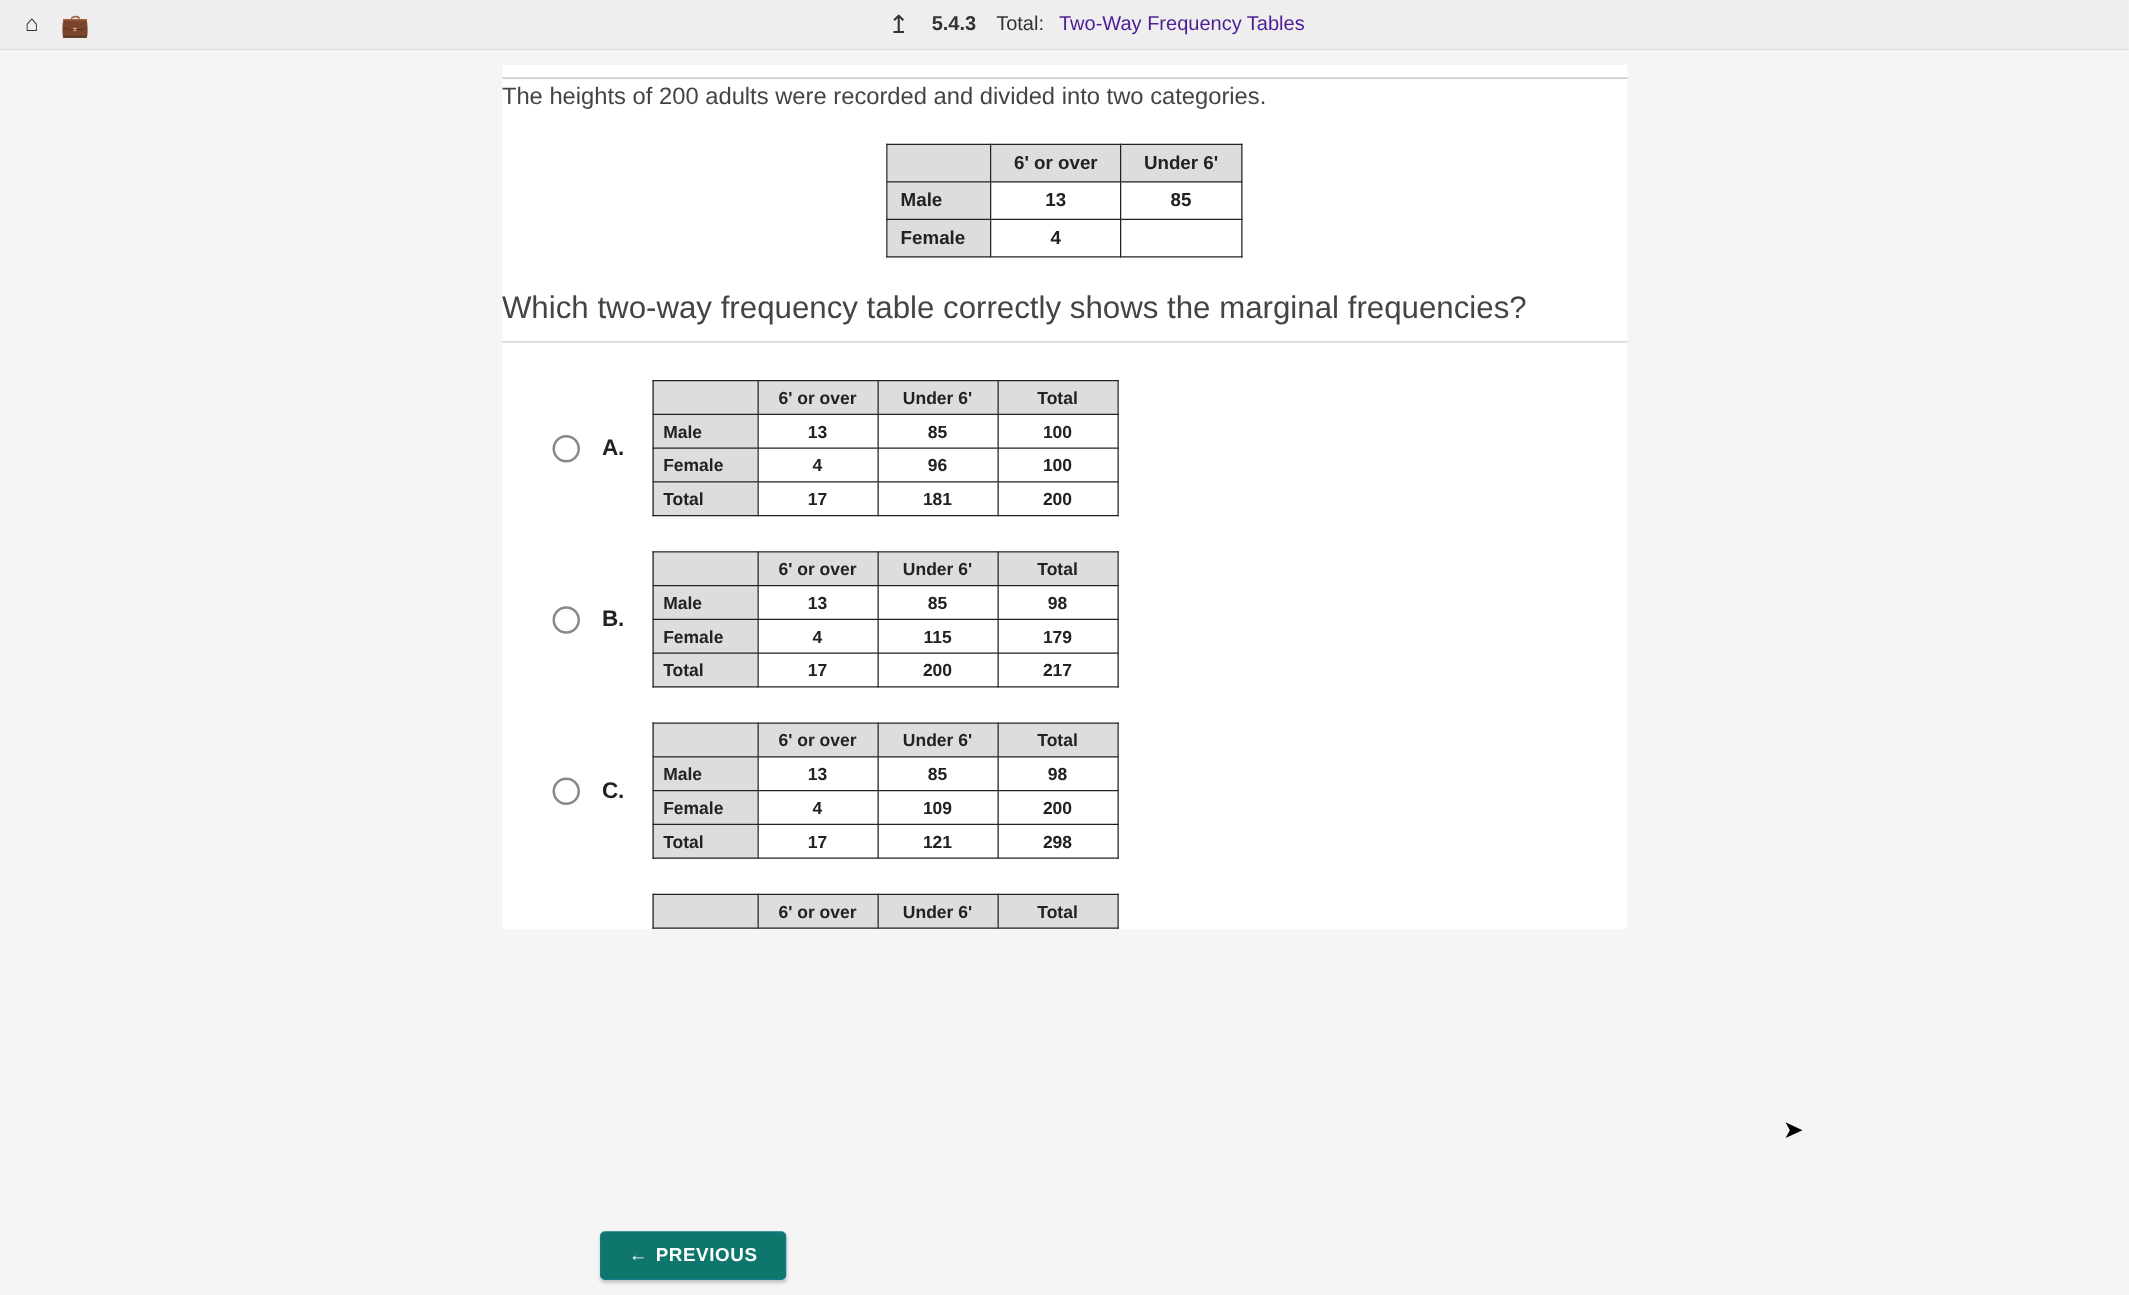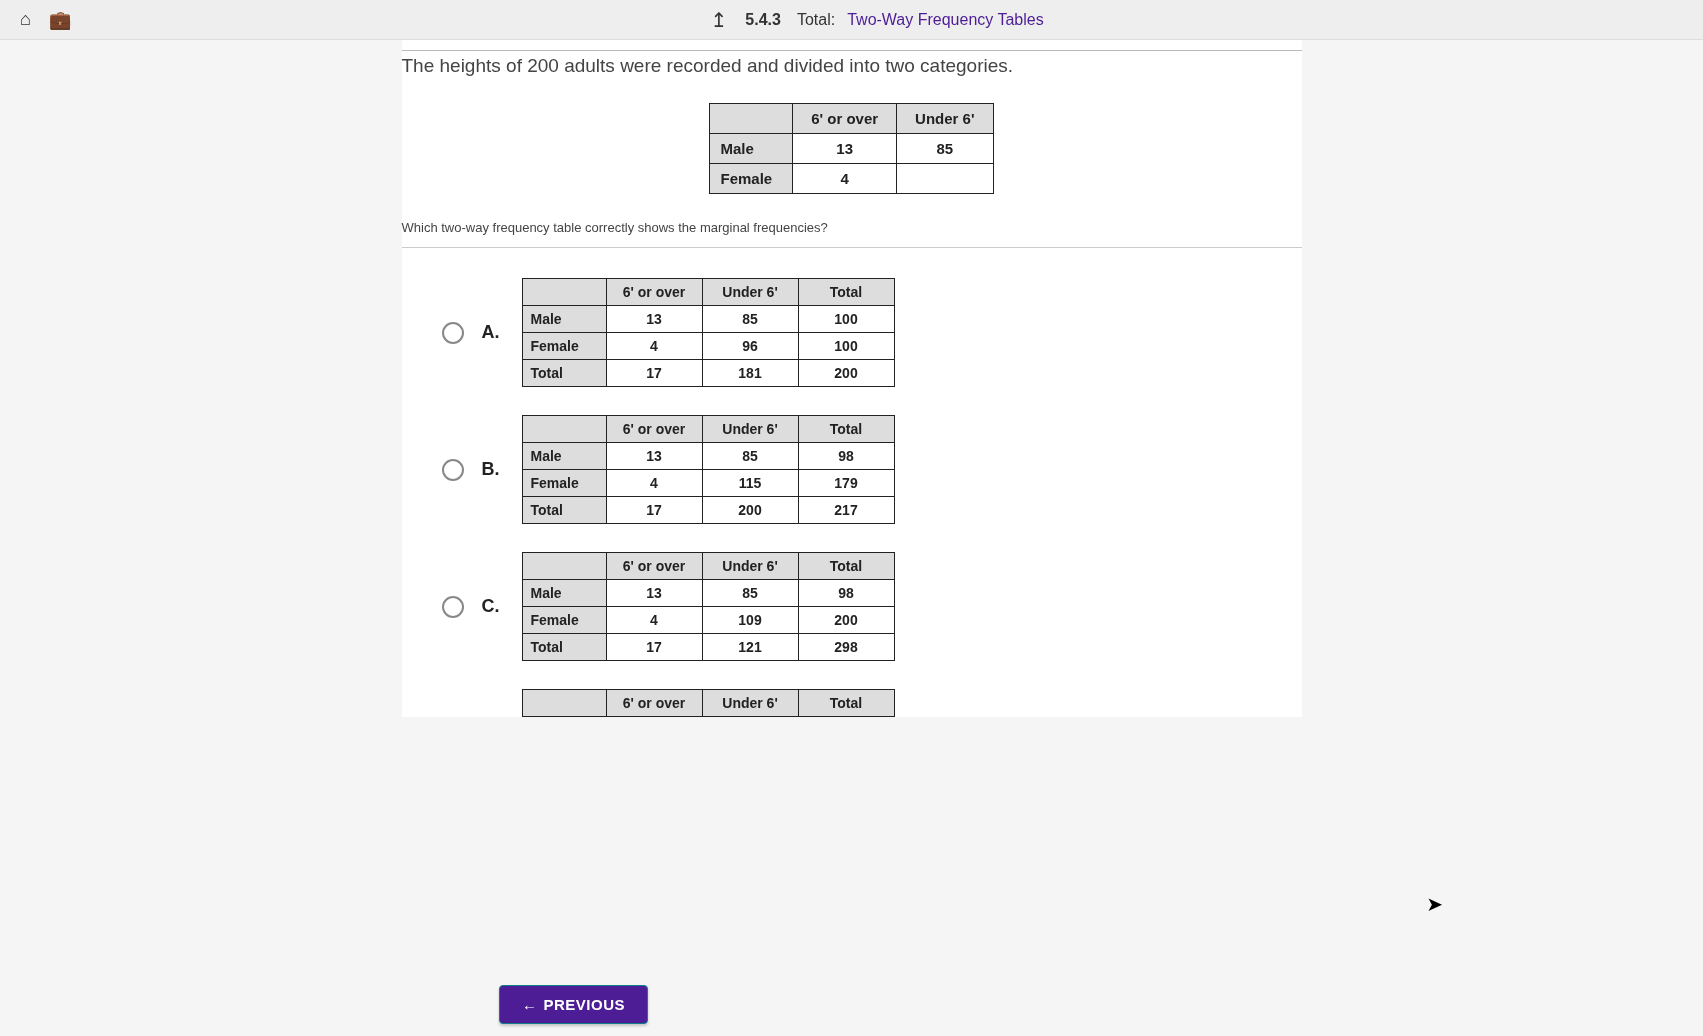--- a/index.html
+++ b/index.html
@@ -28,21 +28,21 @@
     align-items: center;
     gap: 12px;
     color: #333;
     font-size: 16px;
   }
   .topbar .center .upicon { font-size: 20px; margin-right: 6px; }
   .topbar .center .quiznum { margin-right: 4px; font-weight: bold; }
   .topbar .center .quizlabel { color: #4c1d95; }
   .content {
     background: #fff;
-    margin: 0 auto;
+    margin: 12px auto;
     width: 900px;
     padding: 10px 0 0 0;
     color: #222;
   }
   .intro {
     font-size: 19px;
     color: #444;
     padding: 4px 0 8px 0;
     border-top: 1px solid #bbb;
   }
@@ -55,21 +55,21 @@
     padding: 6px 18px;
     font-size: 15px;
     font-weight: bold;
     text-align: center;
     background: #fff;
   }
   .qtable .corner { background: #ddd; }
   .qtable .colhead { background: #ddd; }
   .qtable .rowhead { background: #ddd; text-align: left; padding-left:10px; padding-right:20px;}
   .question2 {
-    font-size: 13px;
+    font-size: 25px;
     color: #444;
     padding: 8px 0 12px 0;
     border-bottom: 1px solid #ccc;
   }
   .answers { padding: 30px 0 0 40px; }
   .answer-row {
     display: flex;
     align-items: center;
     gap: 18px;
     margin-bottom: 28px;
@@ -92,23 +92,23 @@
     font-weight: bold;
     text-align: center;
     background: #fff;
   }
   .atable .corner { background: #ddd; width:84px; }
   .atable .colhead { background: #ddd; }
   .atable .rowhead { background: #ddd; text-align: left; padding-left:8px; width:84px;}
   .atable td { width: 96px; }
   .prevbtn {
     position: absolute;
-    left: 499px;
+    left: 480px;
     bottom: 12px;
-    background: #4c1d95;
+    background: #0f766e;
     color: #fff;
     border: 1px solid #0e7d8a;
     border-radius: 4px;
     padding: 10px 22px;
     font-size: 15px;
     font-weight: bold;
     letter-spacing: 0.5px;
     cursor: pointer;
     box-shadow: 0 2px 3px rgba(0,0,0,0.2);
   }

